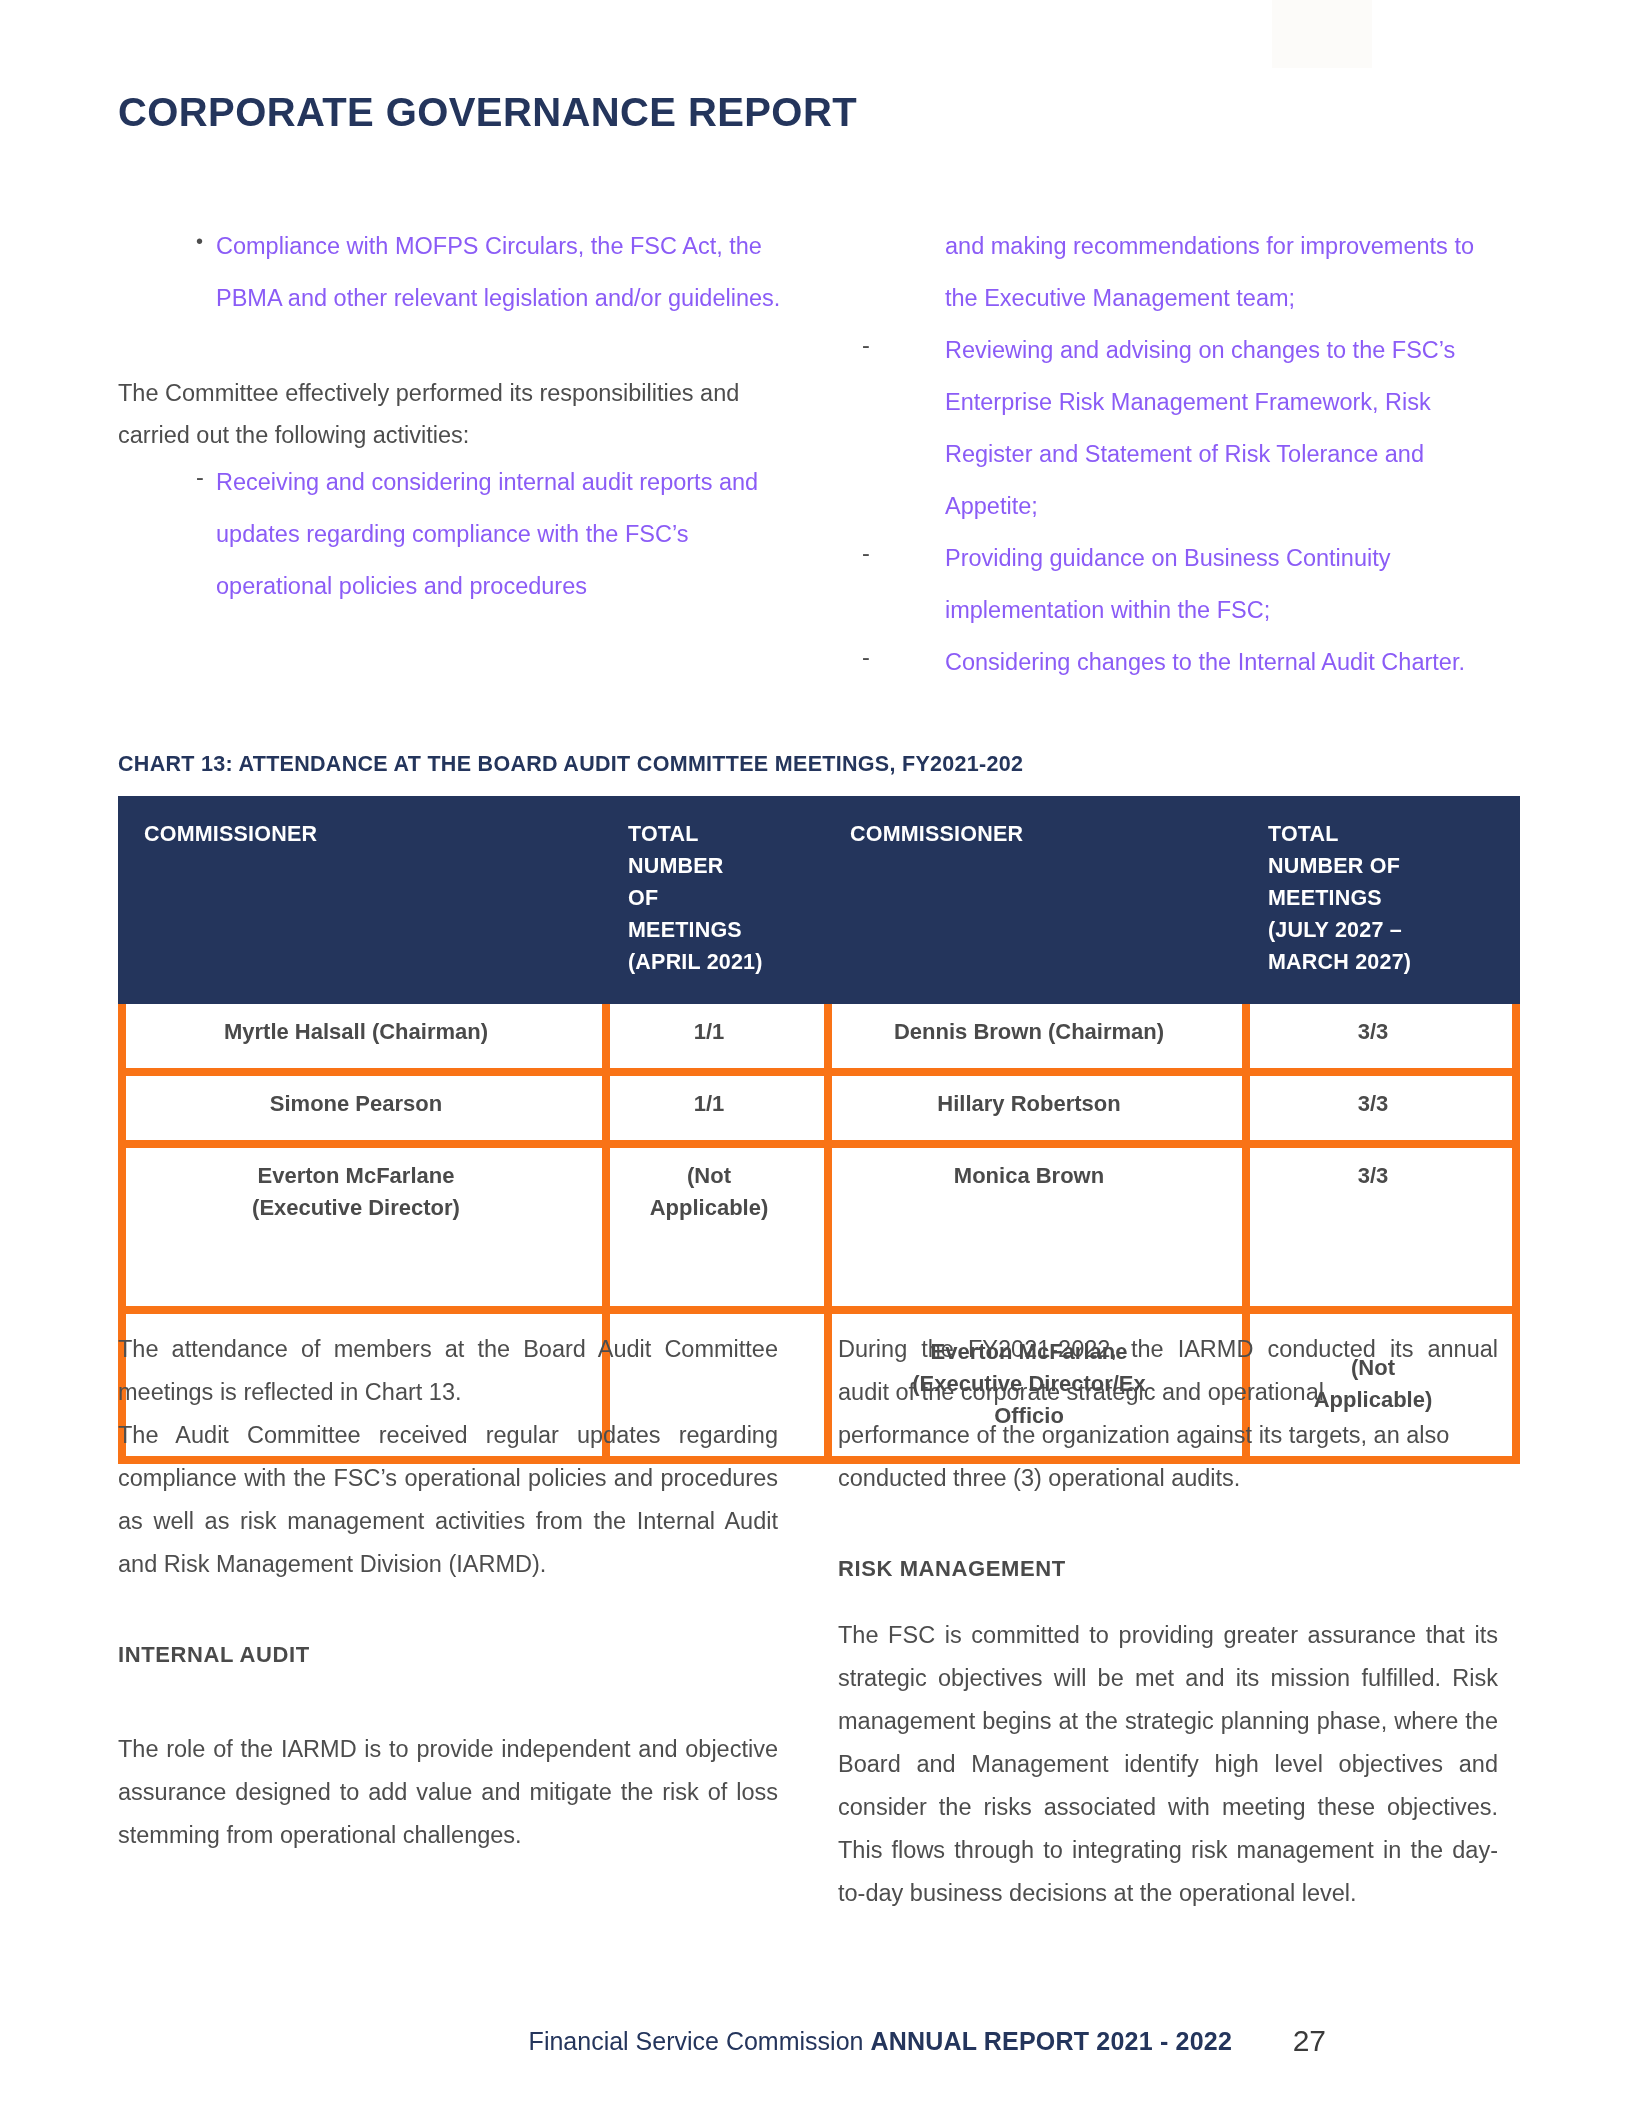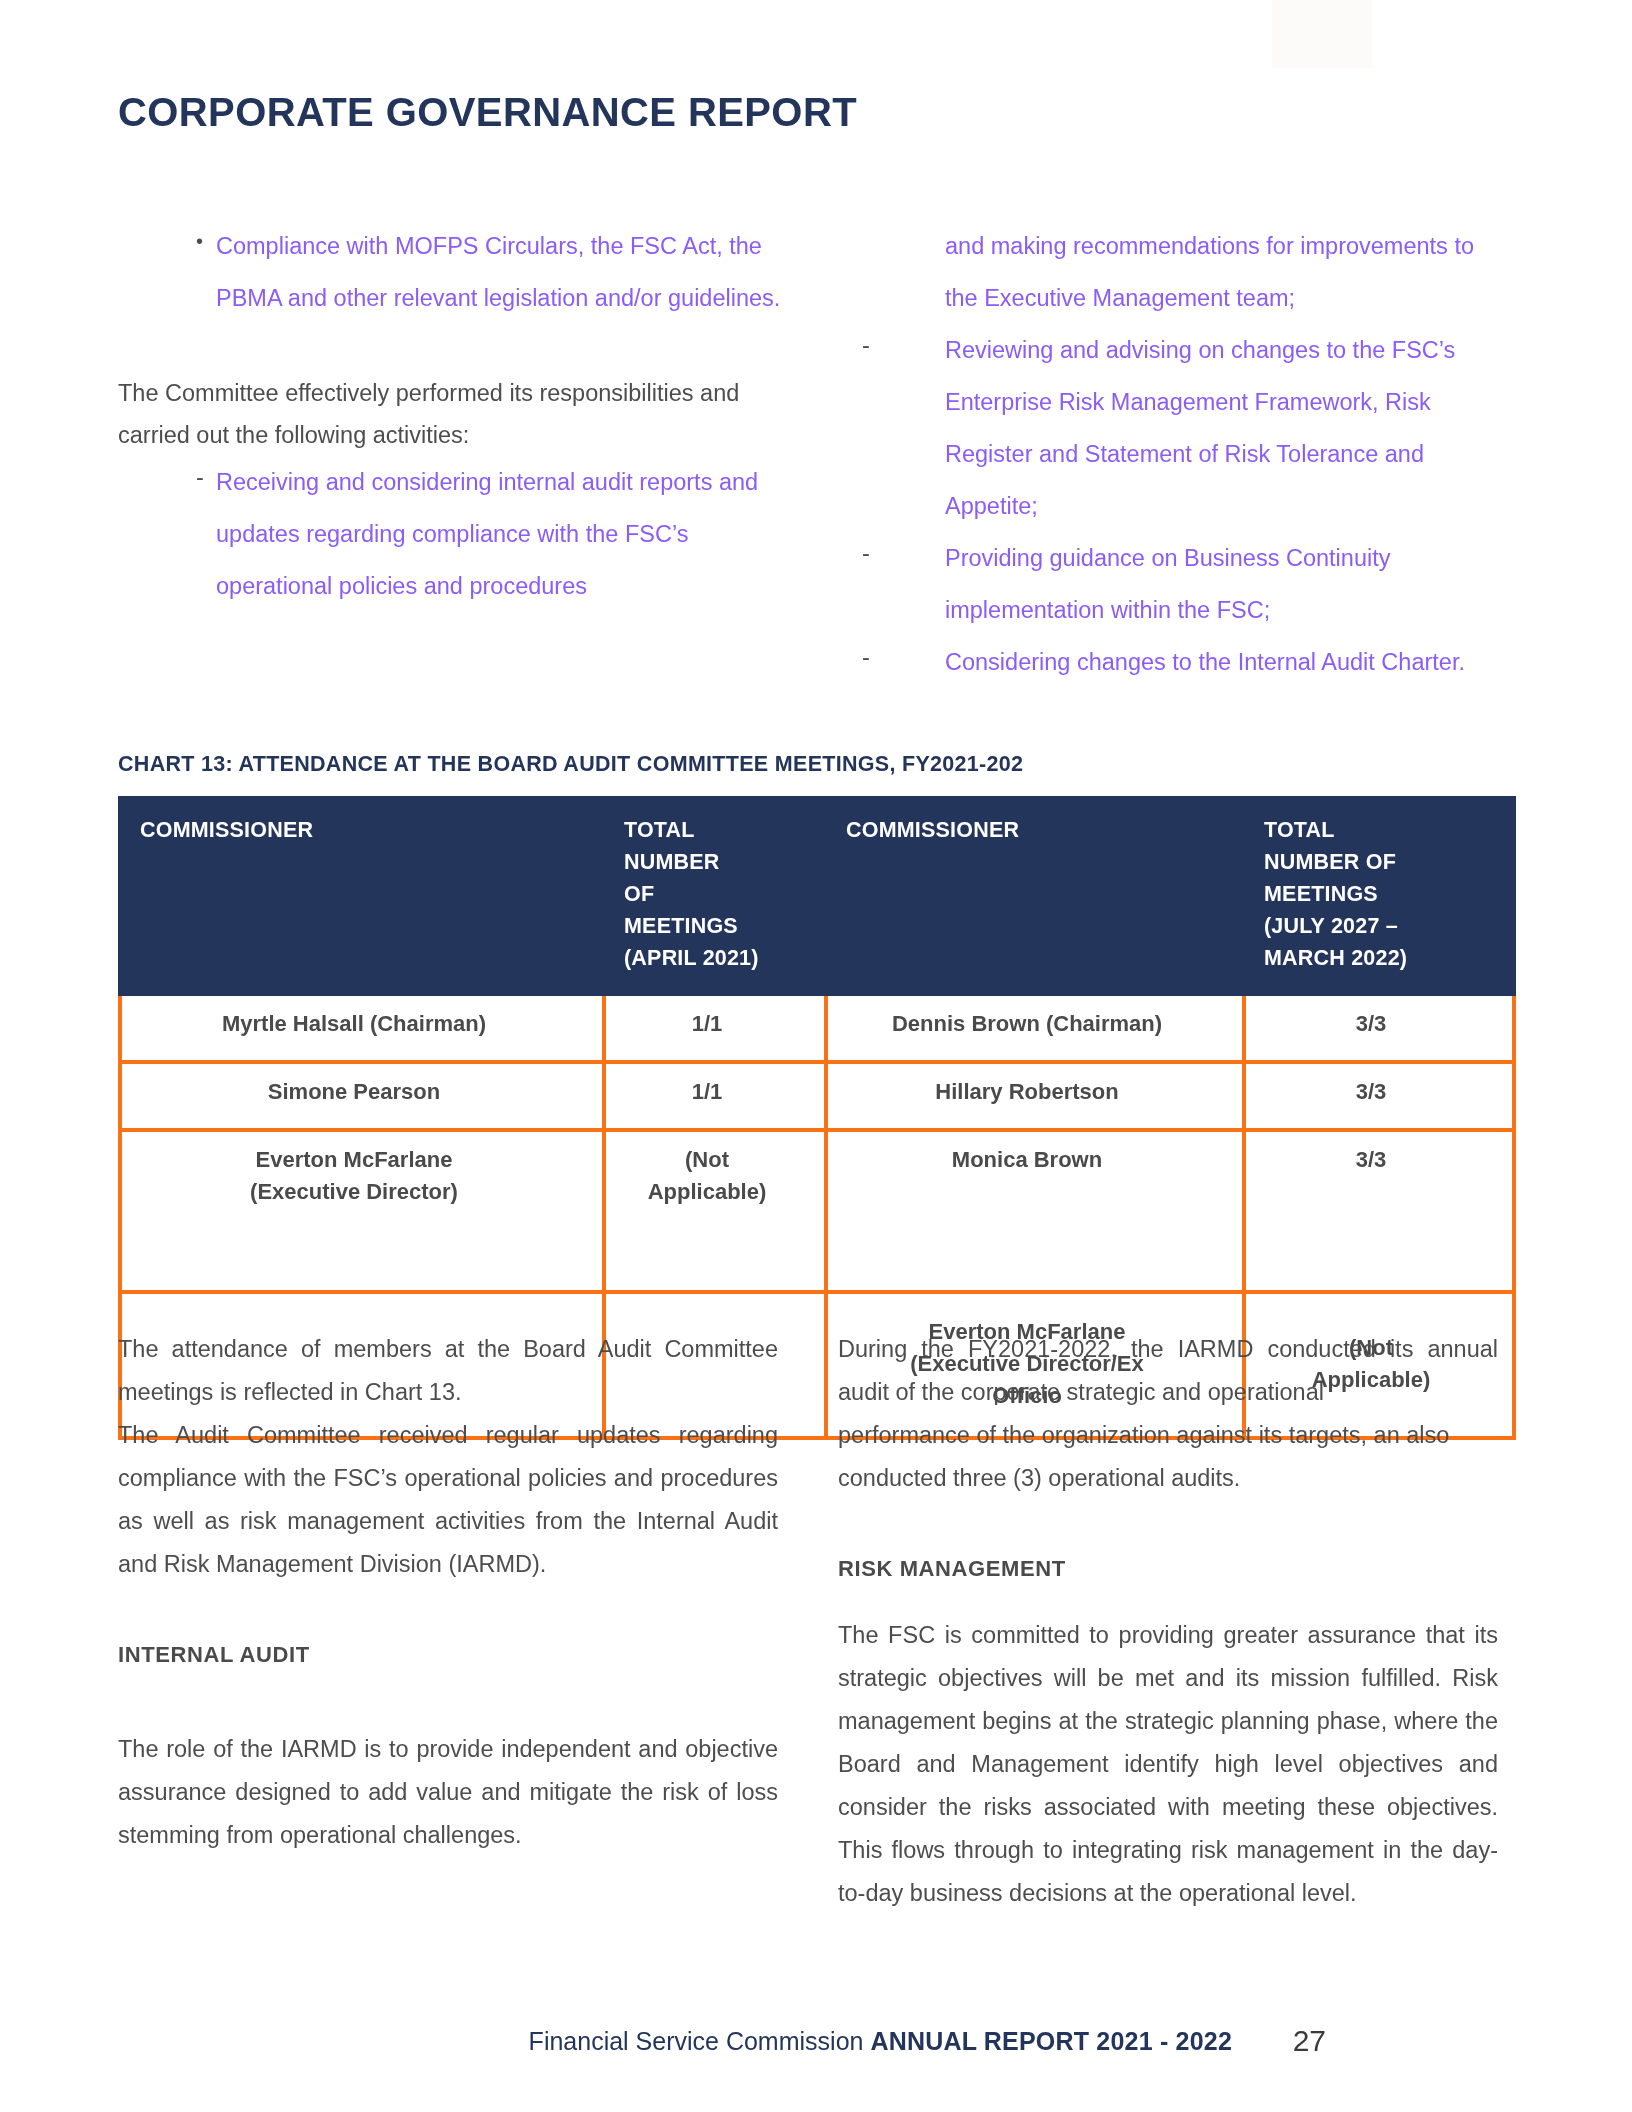--- a/index.html
+++ b/index.html
@@ -101,21 +101,21 @@
   table.attendance {
     position: absolute;
     left: 118px;
     top: 796px;
     width: 1394px;
     border-collapse: collapse;
     table-layout: fixed;
   }
   table.attendance th,
   table.attendance td {
-    border: 4px solid #f97316;
+    border: 8px solid #f97316;
     padding: 0;
     vertical-align: top;
     margin-left: 32px;
   }
   table.attendance thead th {
     background: #24355c;
     color: #ffffff;
     font-size: 21.5px;
     font-weight: bold;
     line-height: 32px;
@@ -276,21 +276,21 @@
           <div>OF</div>
           <div>MEETINGS</div>
           <div>(APRIL 2021)</div>
         </th>
         <th>COMMISSIONER</th>
         <th>
           <div>TOTAL</div>
           <div>NUMBER OF</div>
           <div>MEETINGS</div>
           <div>(JULY 2027 –</div>
-          <div>MARCH 2022)</div>
+          <div>MARCH 2027)</div>
         </th>
       </tr>
     </thead>
     <tbody>
 
       <tr class="r1">
         <td>Myrtle Halsall (Chairman)</td>
         <td>1/1</td>
         <td>Dennis Brown  (Chairman)</td>
         <td>3/3</td>

